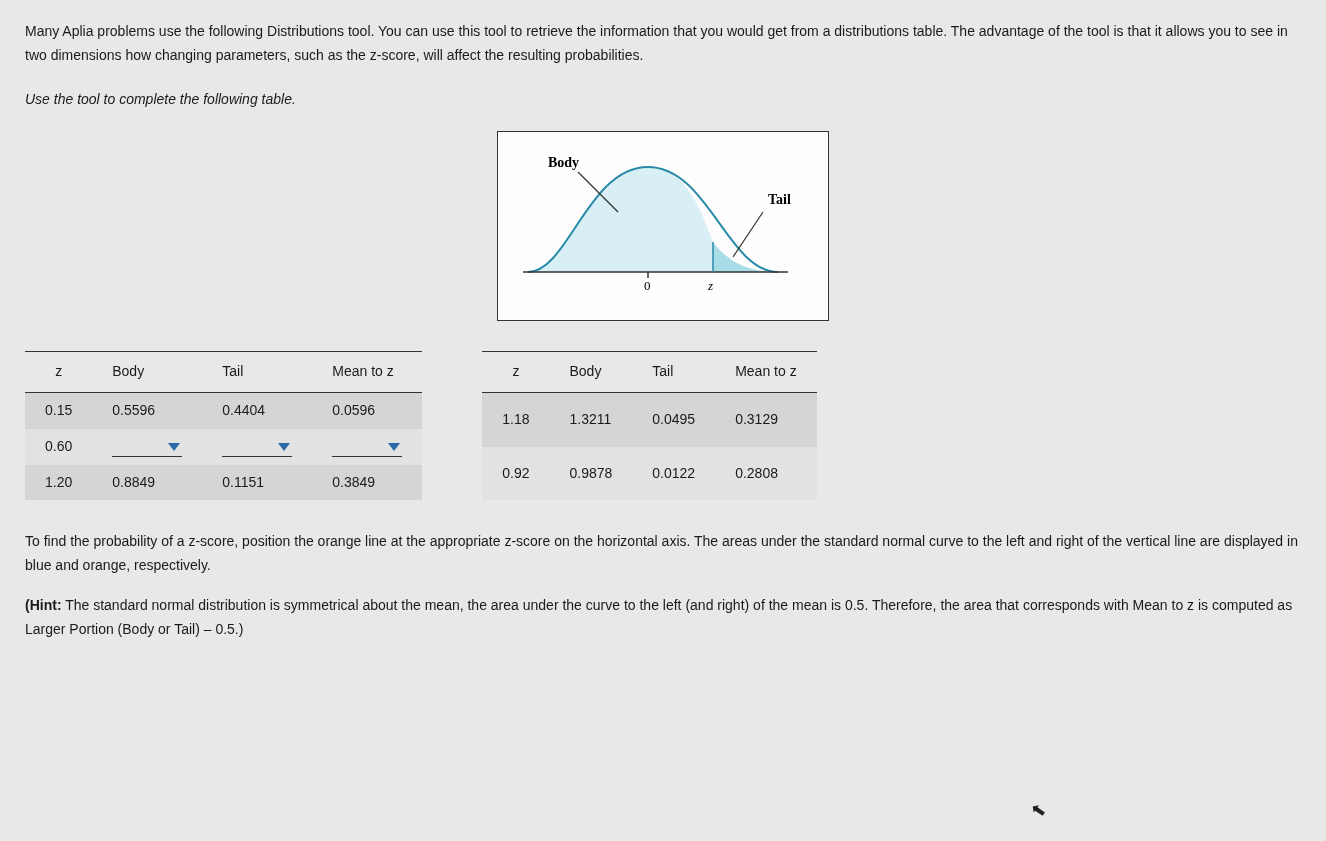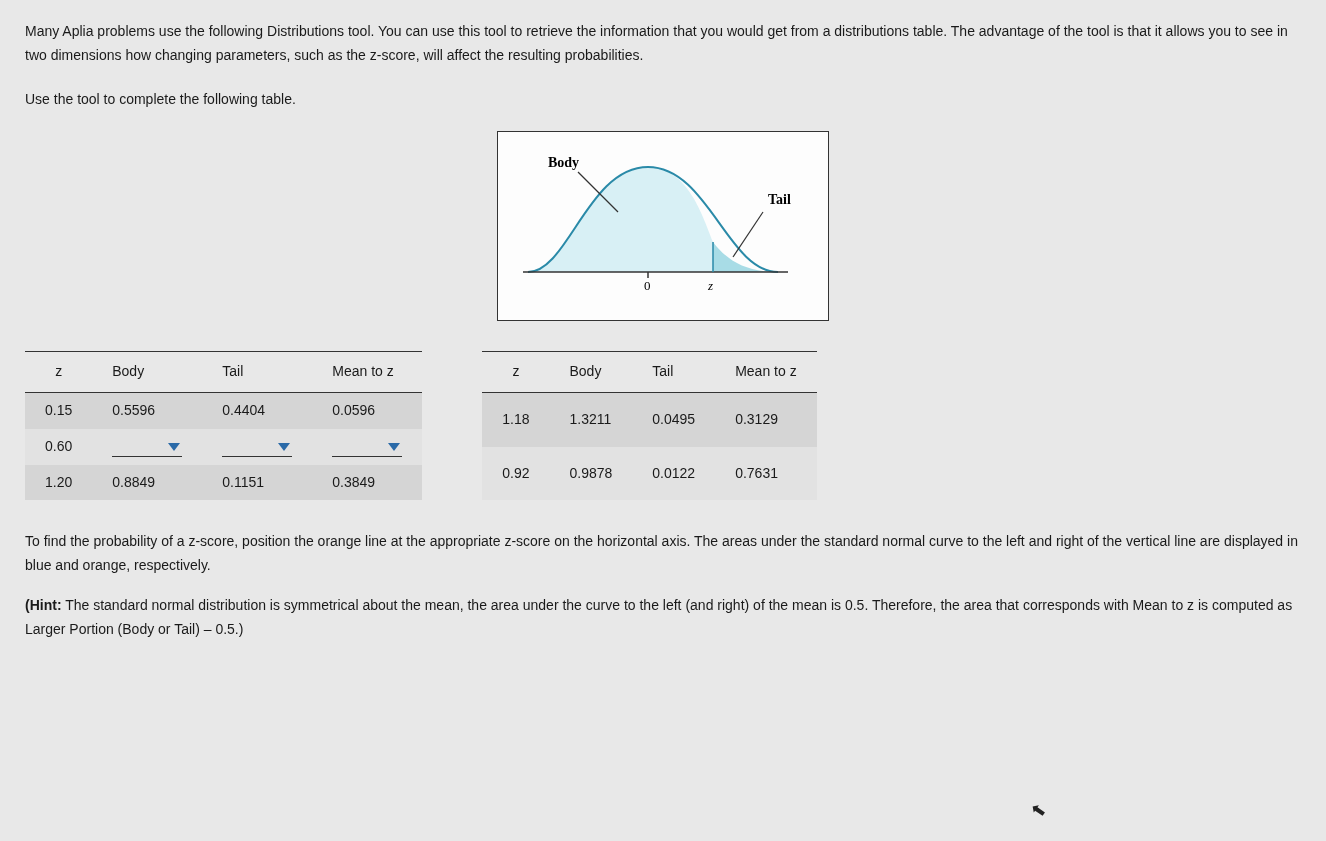--- a/index.html
+++ b/index.html
@@ -14,20 +14,21 @@
       background: #e8e8e8;
       padding: 20px 25px;
       line-height: 1.7;
     }
     .intro p {
       margin-bottom: 8px;
     }
     .task {
       margin-top: 20px;
       margin-bottom: 40px;
+      font-style: italic;
     }
     .diagram-wrap {
       display: flex;
       justify-content: center;
       margin: 20px 0 30px 0;
     }
     .diagram {
       border: 1px solid #333;
       background: #fdfdfd;
       padding: 10px;
@@ -188,21 +189,21 @@
         <tr>
           <td class="z-col">1.18</td>
           <td>1.3211</td>
           <td>0.0495</td>
           <td>0.3129</td>
         </tr>
         <tr>
           <td class="z-col">0.92</td>
           <td>0.9878</td>
           <td>0.0122</td>
-          <td>0.7631</td>
+          <td>0.2808</td>
         </tr>
       </tbody>
   </table>
 </div>
 
 <div class="explain">
   <p>To find the probability of a z-score, position the orange line at the appropriate z-score on the horizontal axis. The areas under the standard normal curve to the left and right of the vertical line are displayed in blue and orange, respectively.</p>
   <p>
     <span class="hint-label">(Hint:</span><span> The standard normal distribution is symmetrical about the mean, the area under the curve to the left (and right) of the mean is 0.5. Therefore, the area that corresponds with Mean to z is computed as Larger Portion (Body or Tail) – 0.5.)</span>
   </p>

